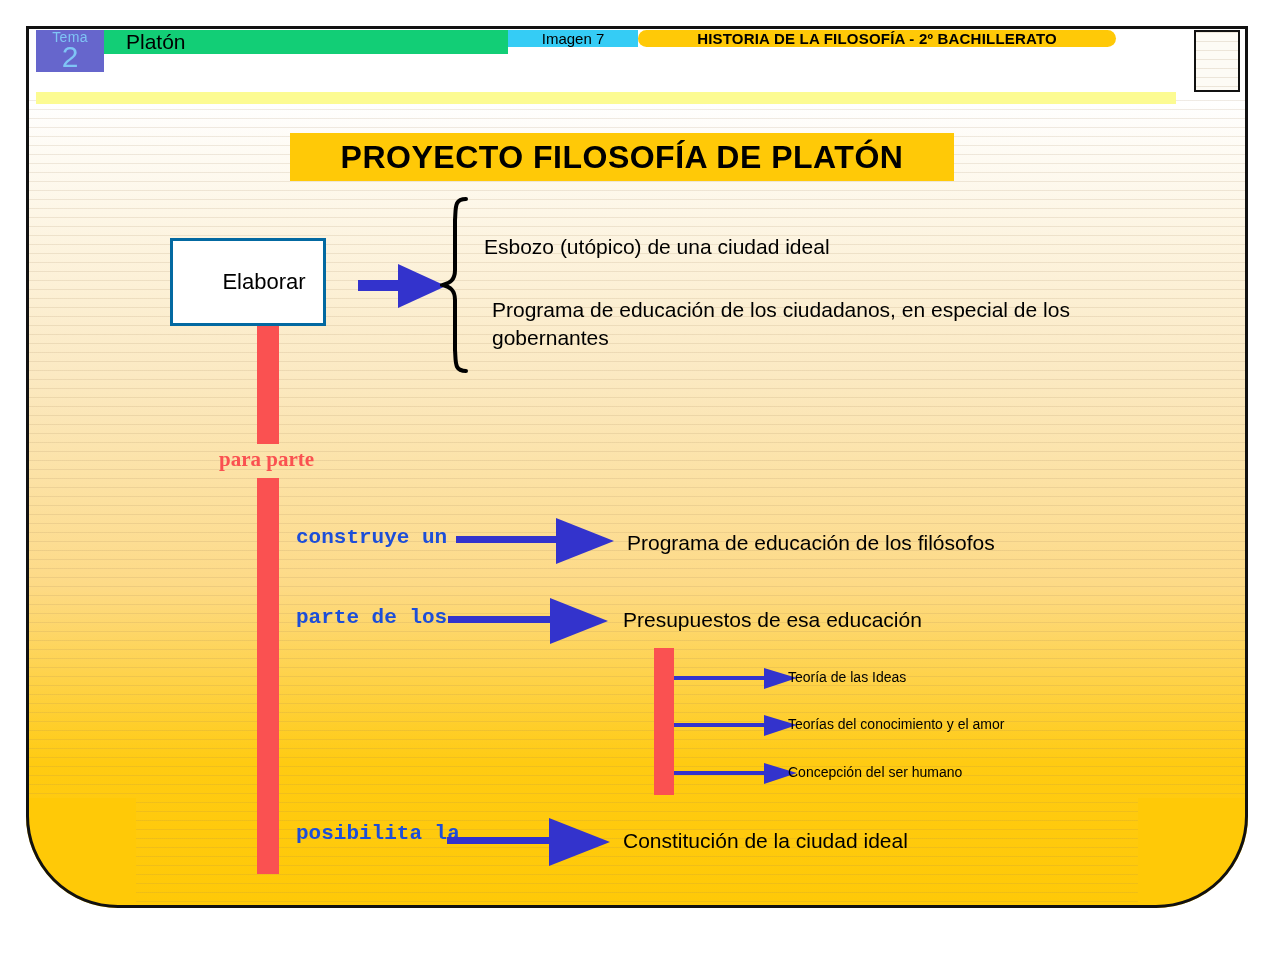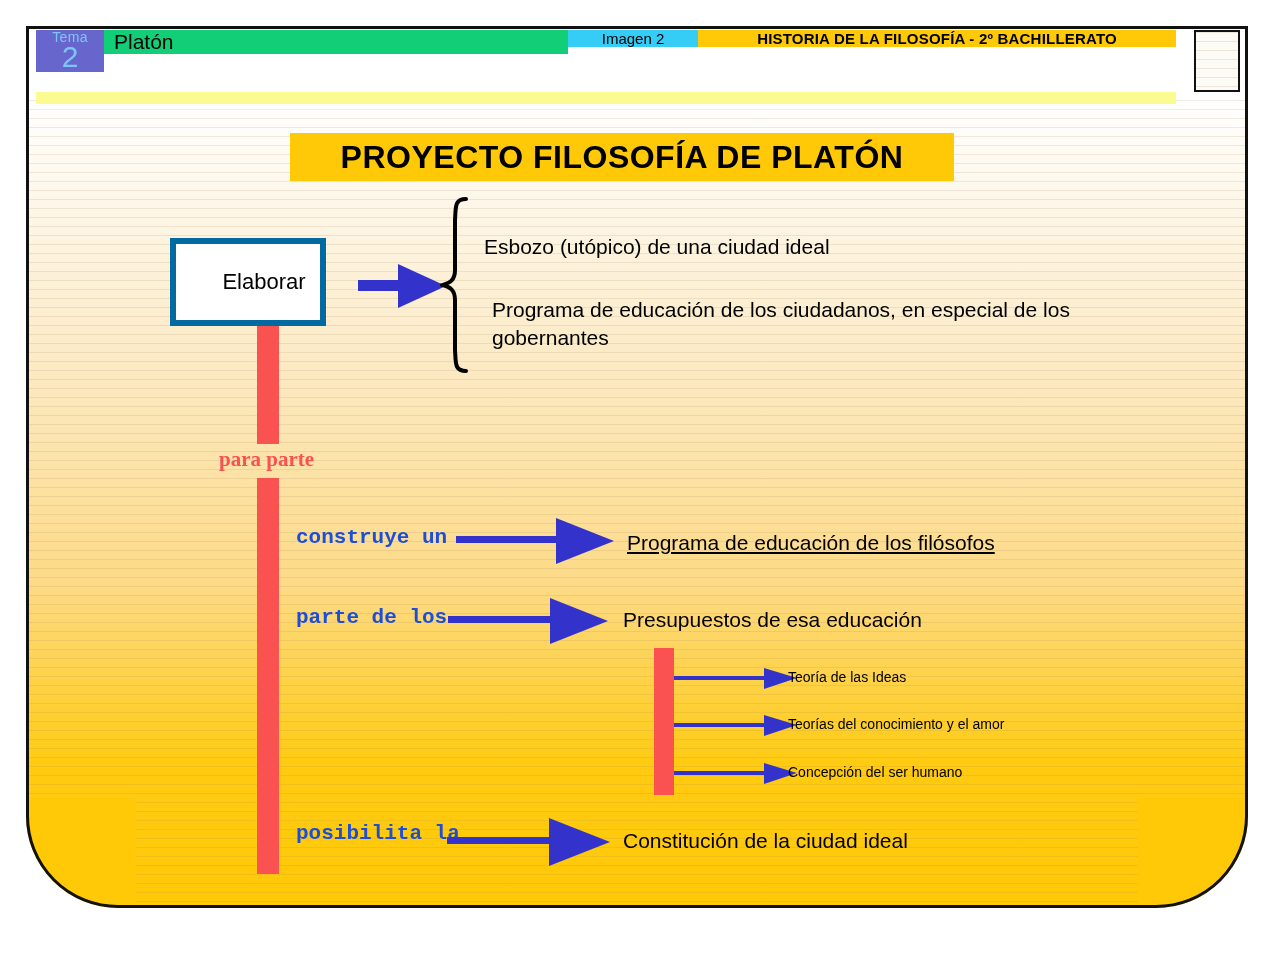--- a/index.html
+++ b/index.html
@@ -90,34 +90,34 @@
     line-height:1;
   }
   .tema-badge .t-word{
     color:#7FC4F5;font-size:14px;letter-spacing:.3px;
     margin-bottom:-2px;
   }
   .tema-badge .t-num{
     color:#7FC4F5;font-size:30px;font-weight:400;
   }
   .hdr-green{
-    width:464px;background:#12CE76;
+    width:404px;background:#12CE76;
     display:flex;align-items:center;
-    padding-left:10px;box-sizing:border-box;
+    padding-left:22px;box-sizing:border-box;
     color:#000;font-size:21px;
   }
   .hdr-cyan{
     width:130px;background:#35CCF5;
     display:flex;align-items:center;justify-content:center;
     color:#000;font-size:15px;
   }
   .hdr-gold{
     width:478px;background:#FFC907;
     display:flex;align-items:center;justify-content:center;
-    color:#000;font-size:15px;font-weight:bold;letter-spacing:.2px;
+    color:#000;font-size:15px;font-weight:bold;letter-spacing:.2px;border-radius:20px;
   }
 
   
   .yellow-band{
     position:absolute;
     left:36px; top:92px;
     width:1140px; height:12px;
     background:#FCFB92;
     z-index:7;
   }
@@ -152,21 +152,21 @@
 
   
   .content{position:absolute;inset:0;z-index:9;}
 
   
   .elaborar-box{
     position:absolute;
     left:170px; top:238px;
     width:156px; height:88px;
     background:#ffffff;
-    border:6px solid #0369a1;
+    border:3px solid #0369a1;
     box-sizing:border-box;
     display:flex;align-items:center;justify-content:center;
     font-size:22px;color:#000;padding-left:32px;
   }
 
   
   .red-main{
     position:absolute;
     left:257px;
     width:22px;
@@ -190,21 +190,21 @@
 
   
   .txt{
     position:absolute;
     color:#000;
     font-size:21px;
     line-height:1.35;
   }
   .txt.t-esbozo{ left:484px; top:233px; width:520px;}
   .txt.t-programa{ left:492px; top:296px; width:700px;}
-  .txt.t-filosofos{ left:627px; top:529px;text-decoration:underline; }
+  .txt.t-filosofos{ left:627px; top:529px; }
   .txt.t-presup{   left:623px; top:606px; }
   .txt.t-constit{  left:623px; top:827px; }
 
   
   .red-sub{
     position:absolute;
     left:654px; top:648px;
     width:20px; height:147px;
     background:#FA5151;
   }
@@ -239,21 +239,21 @@
   <div class="corner-round right"></div>
 
   <div class="frame"></div>
 
   <div class="header">
     <div class="tema-badge">
       <span class="t-word">Tema</span>
       <span class="t-num">2</span>
     </div>
     <div class="hdr-green">Platón</div>
-    <div class="hdr-cyan">Imagen 2</div>
+    <div class="hdr-cyan">Imagen 7</div>
     <div class="hdr-gold">HISTORIA DE LA FILOSOFÍA   -   2º BACHILLERATO</div>
   </div>
   <div class="yellow-band"></div>
   <div class="corner-box"></div>
 
   <div class="title">PROYECTO FILOSOFÍA DE PLATÓN</div>
 
   <div class="content">
 
     <div class="elaborar-box">Elaborar</div>

